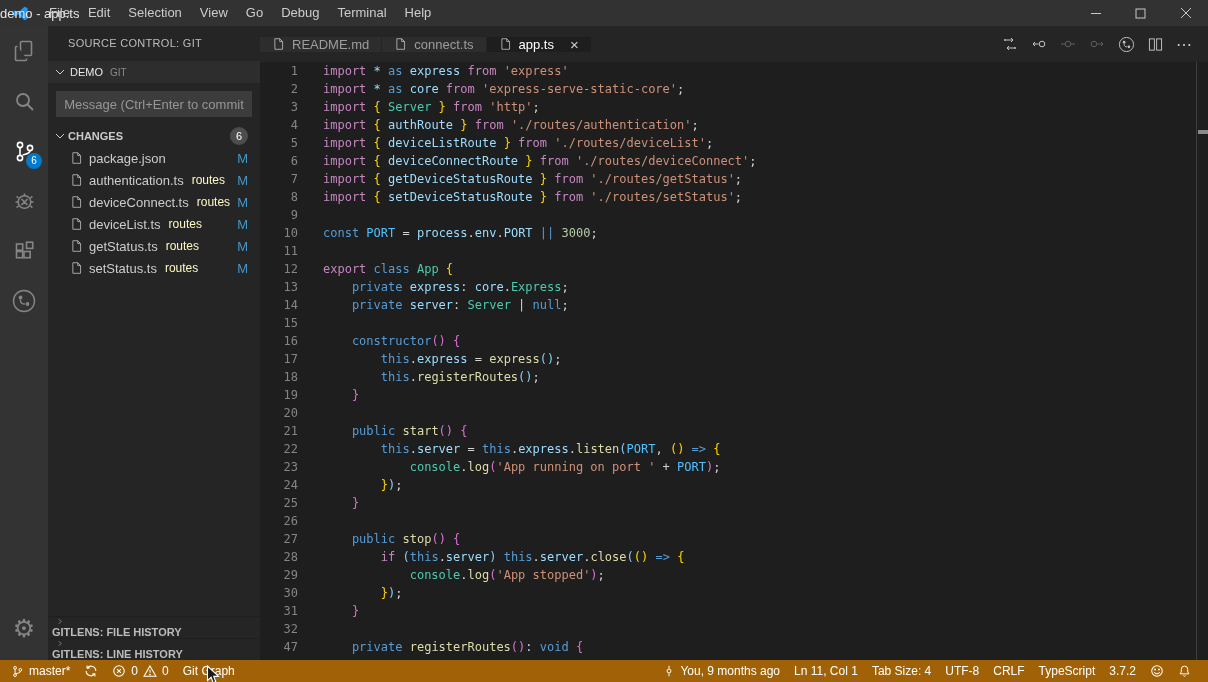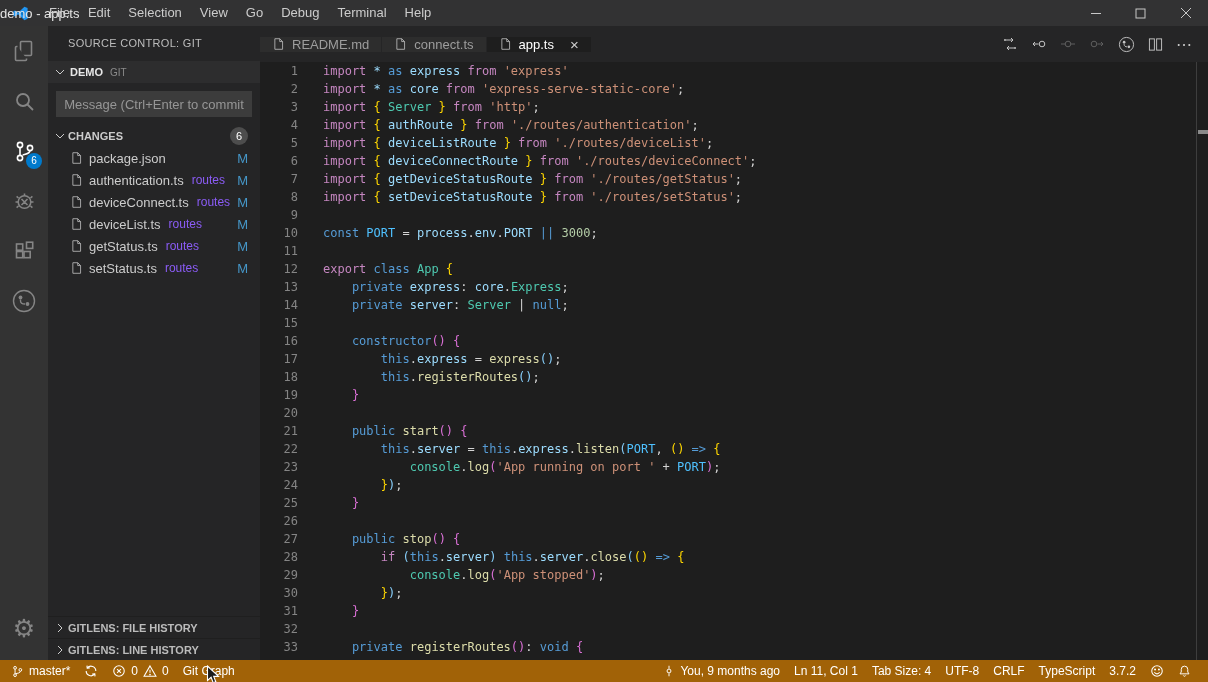--- a/index.html
+++ b/index.html
@@ -23,34 +23,34 @@
   .activitybar { flex:0 0 48px; background:#333333; display:flex; flex-direction:column; align-items:center; }
   .ab-item { width:48px; height:50px; display:flex; align-items:center; justify-content:center; color:#858585; position:relative; }
   .ab-item.active { color:#ffffff; }
   .ab-badge { position:absolute; right:6px; bottom:7px; background:#007acc; color:#fff; border-radius:50%; width:16px; height:16px; font-size:10px; line-height:16px; text-align:center; }
   .ab-bottom { margin-top:auto; margin-bottom:12px; font-size:25px; color:#858585; height:40px; display:flex; align-items:center; justify-content:center; width:48px;}
 
   
   .sidebar { flex:0 0 212px; background:#252526; color:#cccccc; display:flex; flex-direction:column; overflow:hidden; }
   .sb-title { flex:0 0 35px; line-height:35px; padding-left:20px; font-size:11px; color:#bcbcbc; letter-spacing:.3px; }
   .repo-row { flex:0 0 22px; display:flex; align-items:center; background:#2d2d2e; padding-left:4px; }
-  .repo-name { font-size:11px; font-weight:bold; color:#e7e7e7; margin-left:2px; }
+  .repo-name { font-size:11px; font-weight:normal; color:#e7e7e7; margin-left:2px; }
   .repo-tag { font-size:10px; color:#8b8b8b; margin-left:7px; }
   .commit-input { margin:8px; height:26px; background:#3c3c3c; border:1px solid #3c3c3c; color:#cccccc; font-size:13px; padding:0 6px; font-family:"Liberation Sans",sans-serif;text-align:center; }
   .commit-input::placeholder { color:#969696; }
   .changes-row { flex:0 0 22px; display:flex; align-items:center; padding-left:4px; font-size:11px; font-weight:bold; color:#cccccc; }
   .count-badge { margin-left:auto; margin-right:12px; background:#4d4d4d; border-radius:9px; min-width:18px; height:18px; line-height:18px; text-align:center; font-weight:normal; font-size:11px; color:#ffffff; }
   .file-list { flex:0 0 auto; }
   .file-row { height:22px; display:flex; align-items:center; padding-left:22px; font-size:13px; }
   .file-row svg { margin-right:6px; flex:0 0 auto; }
   .f-name { color:#cccccc; white-space:nowrap; }
-  .f-desc { color:#8b5cf6; font-size:12px; margin-left:8px; white-space:nowrap; }
+  .f-desc { color:#fef9c3; font-size:12px; margin-left:8px; white-space:nowrap; }
   .f-status { margin-left:auto; margin-right:12px; color:#4596c7; font-size:13px; }
   .sb-bottom { margin-top:auto; }
-  .gl-row { height:22px; display:flex; align-items:center; padding-left:4px; font-size:11px; font-weight:bold; color:#bcbcbc; border-top:1px solid #1f1f1f; }
+  .gl-row { height:22px; display:flex; align-items:flex-start; padding-left:4px; font-size:11px; font-weight:bold; color:#bcbcbc; border-top:1px solid #1f1f1f;flex-direction:column; }
 
   
   .editor { flex:1; display:flex; flex-direction:column; background:#1e1e1e; min-width:0; position:relative; }
   .tabbar { flex:0 0 36px; background:#252526; display:flex; align-items:center; }
   .tab { display:flex; align-items:center; padding:0 12px; background:#2d2d2d; color:#9d9d9d; font-size:13px; border-right:1px solid #252526; gap:7px; }
   .tab.active { background:#1e1e1e; color:#ffffff; }
   .tab-close { margin-left:9px; font-size:15px; color:#cfcfcf; line-height:1; }
   .eactions { margin-left:auto; display:flex; align-items:center; gap:9px; padding-right:14px; color:#c5c5c5; }
   .ea { width:20px; height:20px; display:flex; align-items:center; justify-content:center; }
   .ea.dim { color:#5f5f5f; }
@@ -356,21 +356,21 @@
             <div class="cl"><span class="ln">23</span><span class="lc"><span class="ty">            console</span><span class="pn">.</span><span class="fn">log</span><span class="b2">(</span><span class="st">'App running on port '</span><span class="pn"> + </span><span class="cn">PORT</span><span class="b2">)</span><span class="pn">;</span></span></div>
             <div class="cl"><span class="ln">24</span><span class="lc"><span class="b1">        }</span><span class="b3">)</span><span class="pn">;</span></span></div>
             <div class="cl"><span class="ln">25</span><span class="lc"><span class="b2">    }</span></span></div>
             <div class="cl"><span class="ln">26</span><span class="lc"></span></div>
             <div class="cl"><span class="ln">27</span><span class="lc"><span class="k2">    public </span><span class="fn">stop</span><span class="b2">(</span><span class="b2">)</span><span class="pn"> </span><span class="b2">{</span></span></div>
             <div class="cl"><span class="ln">28</span><span class="lc"><span class="k1">        if </span><span class="b3">(</span><span class="k2">this</span><span class="pn">.</span><span class="id">server</span><span class="b3">)</span><span class="pn"> </span><span class="k2">this</span><span class="pn">.</span><span class="id">server</span><span class="pn">.</span><span class="fn">close</span><span class="b3">(</span><span class="b1">(</span><span class="b1">)</span><span class="pn"> </span><span class="k2">=&gt; </span><span class="b1">{</span></span></div>
             <div class="cl"><span class="ln">29</span><span class="lc"><span class="ty">            console</span><span class="pn">.</span><span class="fn">log</span><span class="b2">(</span><span class="st">'App stopped'</span><span class="b2">)</span><span class="pn">;</span></span></div>
             <div class="cl"><span class="ln">30</span><span class="lc"><span class="b1">        }</span><span class="b3">)</span><span class="pn">;</span></span></div>
             <div class="cl"><span class="ln">31</span><span class="lc"><span class="b2">    }</span></span></div>
             <div class="cl"><span class="ln">32</span><span class="lc"></span></div>
-            <div class="cl"><span class="ln">33</span><span class="lc"><span class="k2">    private </span><span class="fn">registerRoutes</span><span class="b2">(</span><span class="b2">)</span><span class="pn">: </span><span class="k2">void </span><span class="b2">{</span></span></div>
+            <div class="cl"><span class="ln">47</span><span class="lc"><span class="k2">    private </span><span class="fn">registerRoutes</span><span class="b2">(</span><span class="b2">)</span><span class="pn">: </span><span class="k2">void </span><span class="b2">{</span></span></div>
           </div>
         <div class="scrolltrack">
           <div class="scroll-marker"></div>
         </div>
       </div>
     </div>
   </div>
 
   <div class="statusbar">
     <div class="sb-group sb-left" id="sb-left">

